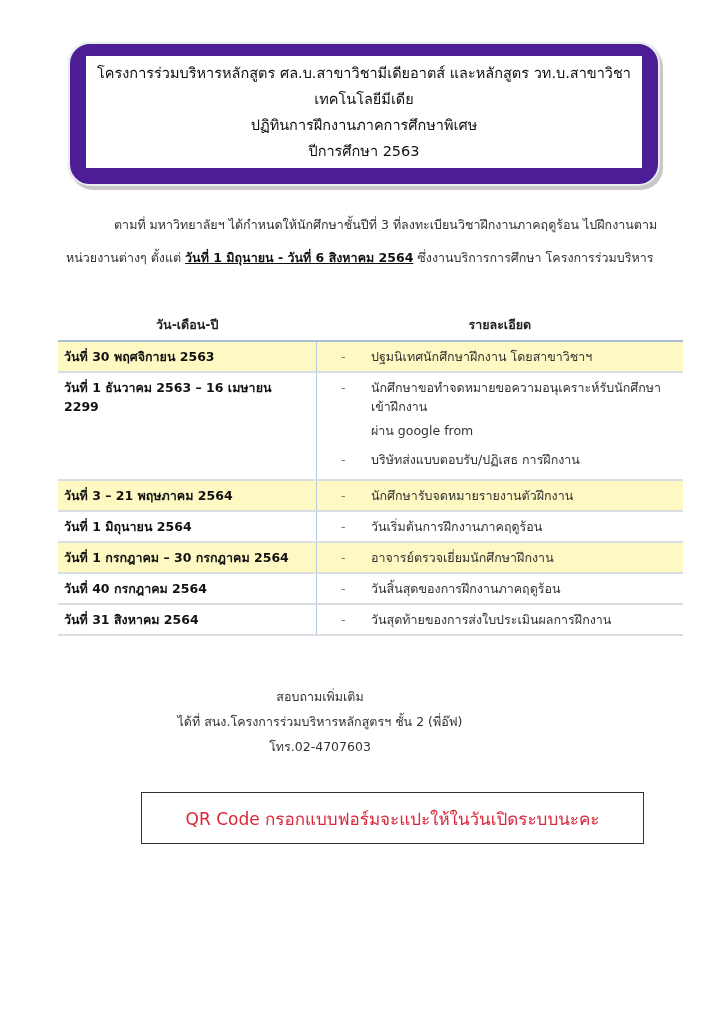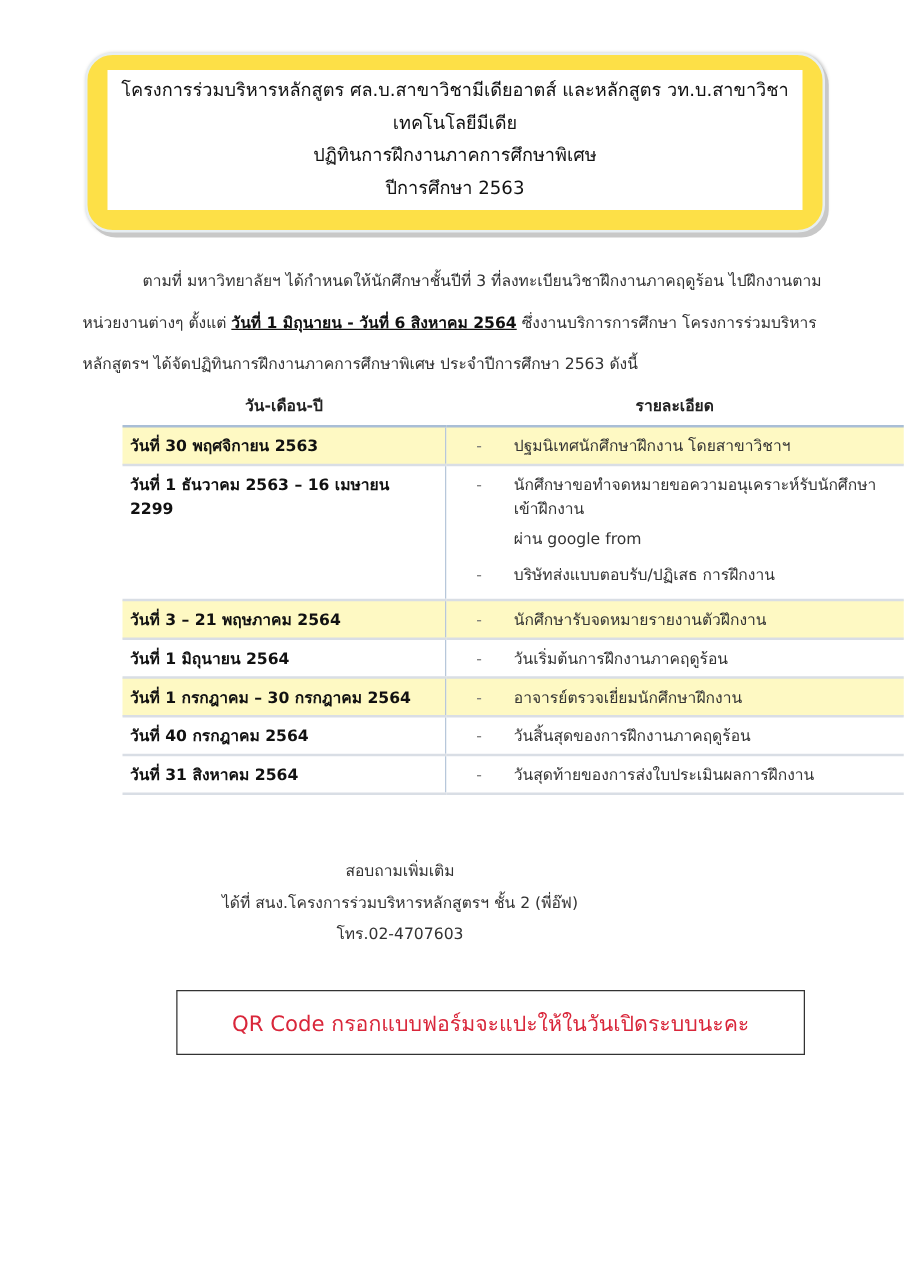--- a/index.html
+++ b/index.html
@@ -1,37 +1,37 @@
 <!DOCTYPE html>
 <html><head>
 <meta charset="utf-8">
 <style>
   html, body { margin: 0; padding: 0; background: #ffffff; }
   body { width: 724px; height: 1024px; position: relative; overflow: hidden;
          font-family: "DejaVu Sans", "Liberation Sans", sans-serif; color: #222; }
 
   .title-outer {
     position: absolute; left: 68px; top: 42px; width: 588px; height: 140px;
-    background: #fde047; border-radius: 22px;
+    background: #4c1d95; border-radius: 22px;
     box-shadow: 3px 4px 0 #c8c8c8, 1px 1px 3px rgba(0,0,0,0.25);
     border: 2px solid #e7eef2;
   }
   .title-inner {
     position: absolute; left: 16px; top: 12px; right: 16px; bottom: 16px;
     background: #ffffff;
     display: flex; flex-direction: column; align-items: center; justify-content: center;
   }
   .title-line { font-size: 14.5px; line-height: 26px; color: #111; text-align: center; white-space: nowrap; }
 
   .intro { position: absolute; left: 62px; top: 206px; width: 600px; font-size: 12.5px; color: #333; line-height: 29px; }
   .intro p { margin: 4px; }
   .indent { padding-left: 48px; }
   .intro .u { font-weight: bold; text-decoration: underline; color: #111; }
 
-  .sched { position: absolute; left: 58px; top: 310px; width: 625px; border-collapse: collapse; font-size: 12.5px; margin-left: 40px; }
+  .sched { position: absolute; left: 58px; top: 310px; width: 625px; border-collapse: collapse; font-size: 12.5px; }
   .sched th { font-weight: bold; font-size: 12.5px; color: #222; height: 30px; padding: 0; text-align: center; }
   .sched th.c1 { width: 258px; }
   .sched td { vertical-align: top; padding: 5px 6px; line-height: 19px; border-bottom: 2px solid #d9dee5; }
   .sched tr.first td { border-top: 2px solid #a9bed6; }
   .sched tr.shade td { background: #fef9c3; }
   .sched td.date { font-weight: bold; color: #111; width: 246px; border-right: 1px solid #b7c7da; }
   .sched td.det { color: #333; padding-left: 24px; }
   .det-item { display: flex; line-height: 29px; }
   .det-item:first-child { line-height: 19px; }
   .single .det-item { line-height: 19px; }
@@ -51,21 +51,20 @@
     <div class="title-line">โครงการร่วมบริหารหลักสูตร ศล.บ.สาขาวิชามีเดียอาตส์ และหลักสูตร วท.บ.สาขาวิชา</div>
     <div class="title-line">เทคโนโลยีมีเดีย</div>
     <div class="title-line">ปฏิทินการฝึกงานภาคการศึกษาพิเศษ</div>
     <div class="title-line">ปีการศึกษา 2563</div>
   </div>
 </div>
 
 <div class="intro">
   <p class="indent">ตามที่  มหาวิทยาลัยฯ  ได้กำหนดให้นักศึกษาชั้นปีที่  3  ที่ลงทะเบียนวิชาฝึกงานภาคฤดูร้อน  ไปฝึกงานตาม</p>
   <p><span>หน่วยงานต่างๆ ตั้งแต่ </span><span class="u">วันที่ 1 มิถุนายน -  วันที่ 6 สิงหาคม 2564</span><span>  ซึ่งงานบริการการศึกษา  โครงการร่วมบริหาร</span></p>
-  <p>หลักสูตรฯ  ได้จัดปฏิทินการฝึกงานภาคการศึกษาพิเศษ  ประจำปีการศึกษา 2563 ดังนี้</p>
 </div>
 
 <table class="sched">
   <thead>
     <tr>
       <th class="c1">วัน-เดือน-ปี</th>
       <th>รายละเอียด</th>
     </tr>
   </thead>
   <tbody>

